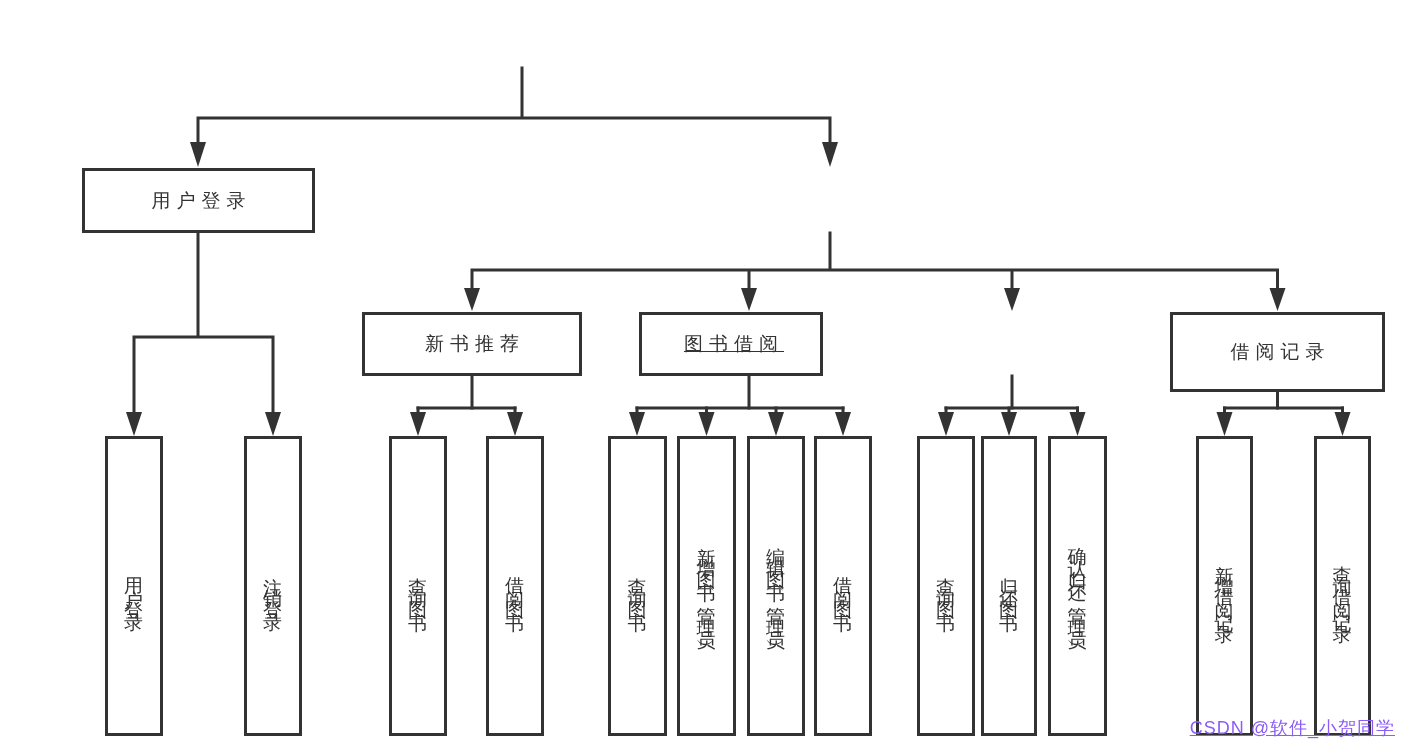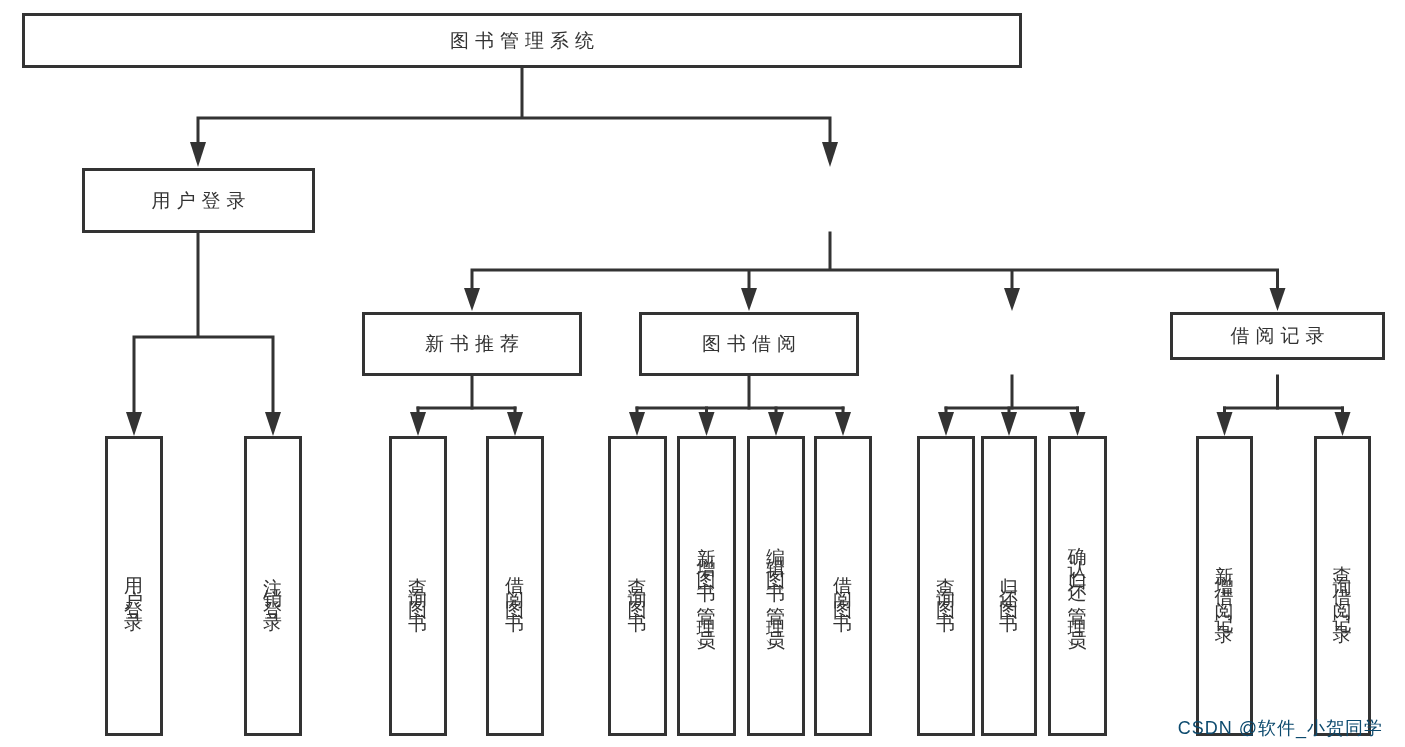--- a/index.html
+++ b/index.html
@@ -28,26 +28,27 @@
   .leaf span {
     writing-mode:vertical-rl;
     text-orientation:mixed;
     font-size:19px;
     letter-spacing:12px;
     color:#333333;
     line-height:1;
   }
   .watermark {
     position:absolute;
-    right:22px; top:716px;
+    right:10px; top:716px;
     font-size:18px;
-    color:#0c4a6e;
+    color:#8b5cf6;
     letter-spacing:1px;
     z-index:3;
     white-space:nowrap;
+    text-decoration:underline;
   }
 </style>
 </head>
 <body>
 
 <div class="canvas">
 
   <svg class="connectors" width="1405" height="747" viewBox="0 0 1405 747">
     <g stroke="#333333" stroke-width="3" fill="none" stroke-linecap="square">
 
@@ -83,27 +84,26 @@
       <polygon points="768,412 784,412 776,436"></polygon>
       <polygon points="835,412 851,412 843,436"></polygon>
       <polygon points="938,412 954,412 946,436"></polygon>
       <polygon points="1001,412 1017,412 1009,436"></polygon>
       <polygon points="1069.5,412 1085.5,412 1077.5,436"></polygon>
       <polygon points="1216.5,412 1232.5,412 1224.5,436"></polygon>
       <polygon points="1334.5,412 1350.5,412 1342.5,436"></polygon>
     </g>
   </svg>
 
-  <div class="node h" style="left:22px; top:13px; width:1000px; height:55px;">图书管理系统</div>
 
   <div class="node h" style="left:82px; top:168px; width:233px; height:65px;">用户登录</div>
 
   <div class="node h" style="left:362px; top:312px; width:220px; height:64px;">新书推荐</div>
-  <div class="node h" style="left:639px; top:312px; width:220px; height:64px;">图书借阅</div>
-  <div class="node h" style="left:1170px; top:312px; width:215px; height:48px;">借阅记录</div>
+  <div class="node h" style="left:639px; top:312px; width:184px; height:64px;text-decoration:underline;">图书借阅</div>
+  <div class="node h" style="left:1170px; top:312px; width:215px; height:80px;">借阅记录</div>
 
   <div class="node leaf" style="left:105px; top:436px; width:58px; height:300px;">
     <span>用户登录</span>
     </div>
   <div class="node leaf" style="left:244px; top:436px; width:58px; height:300px;">
     <span>注销登录</span>
     </div>
 
   <div class="node leaf" style="left:389px; top:436px; width:58px; height:300px;">
     <span>查询图书</span>

